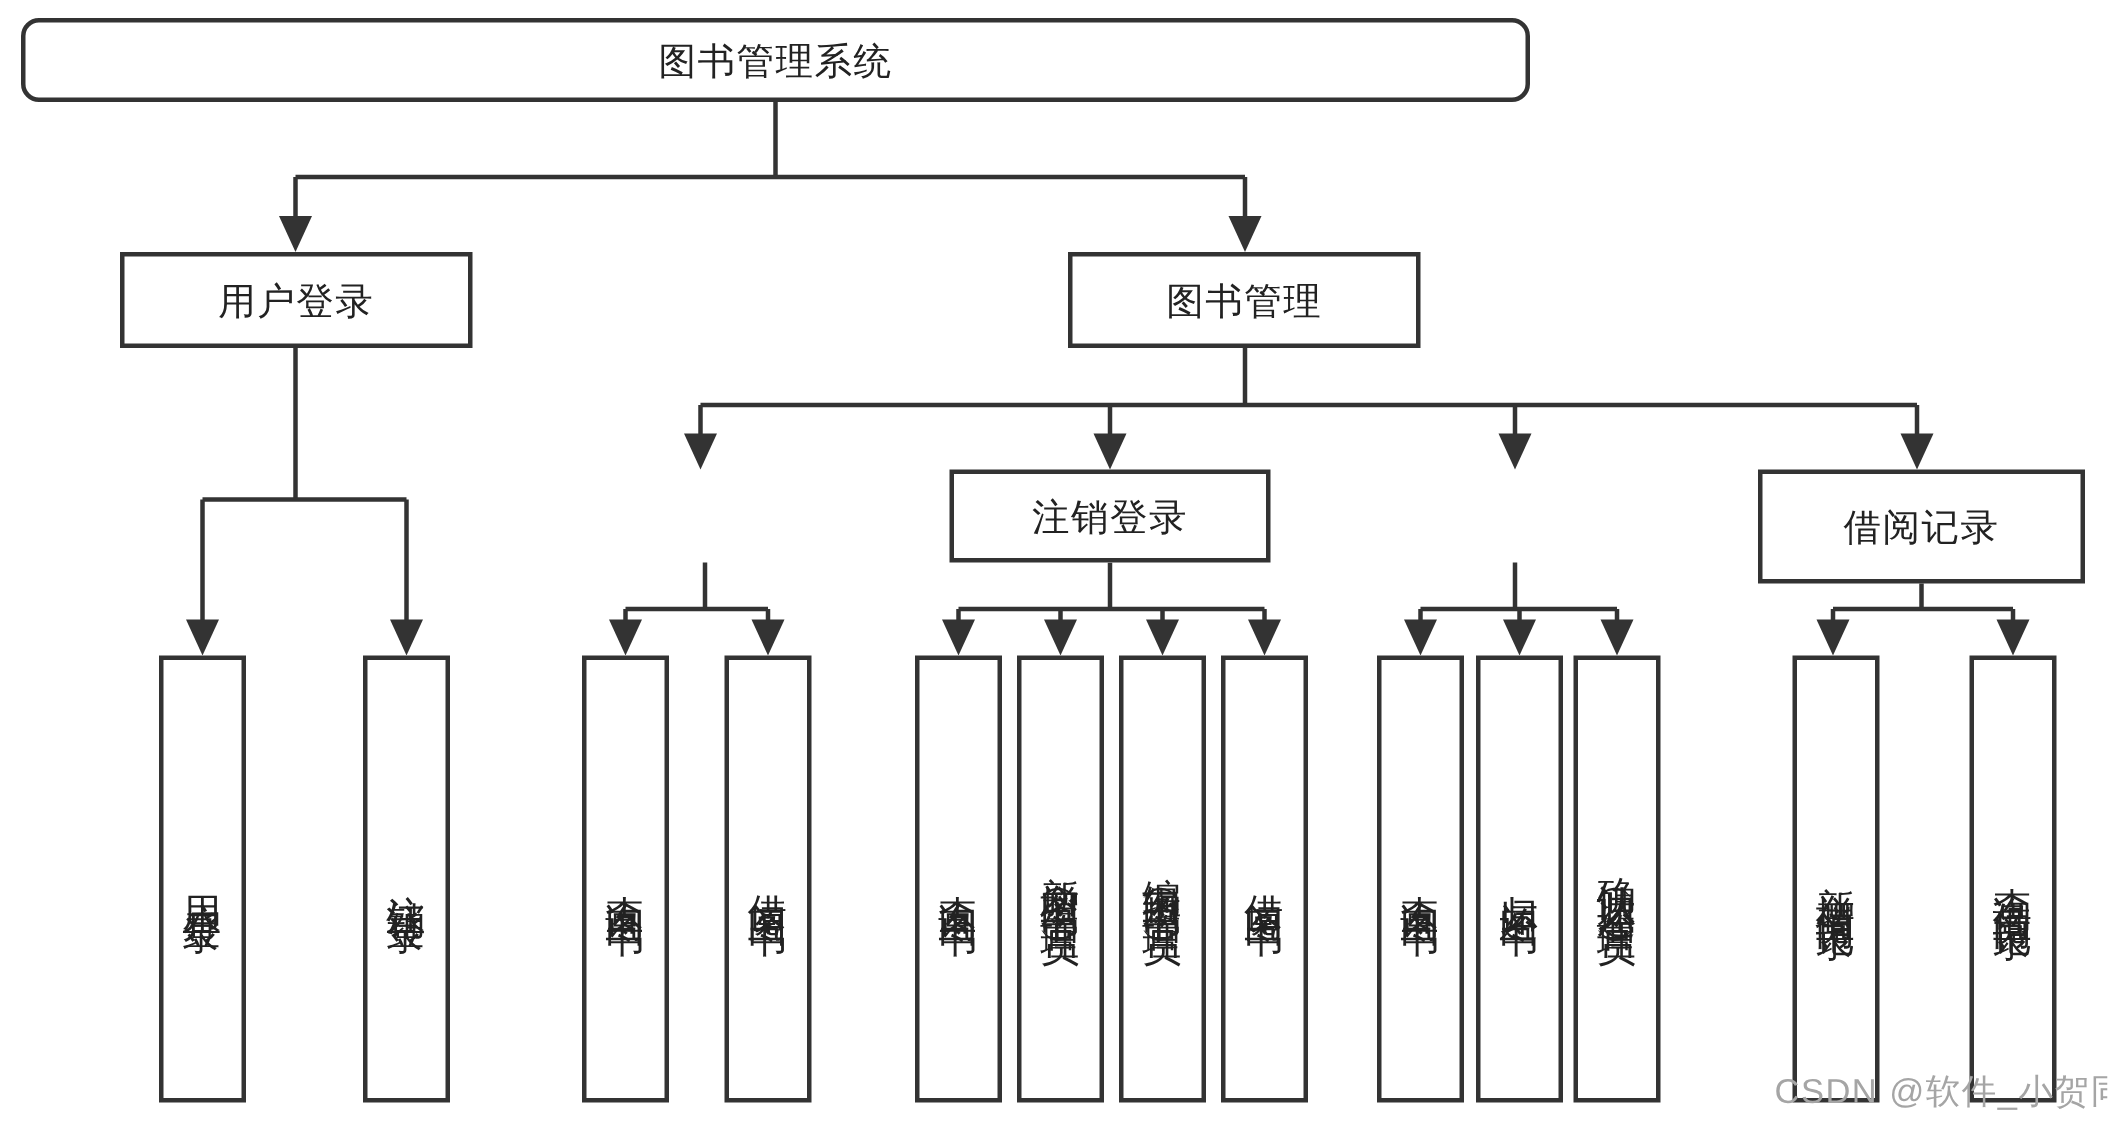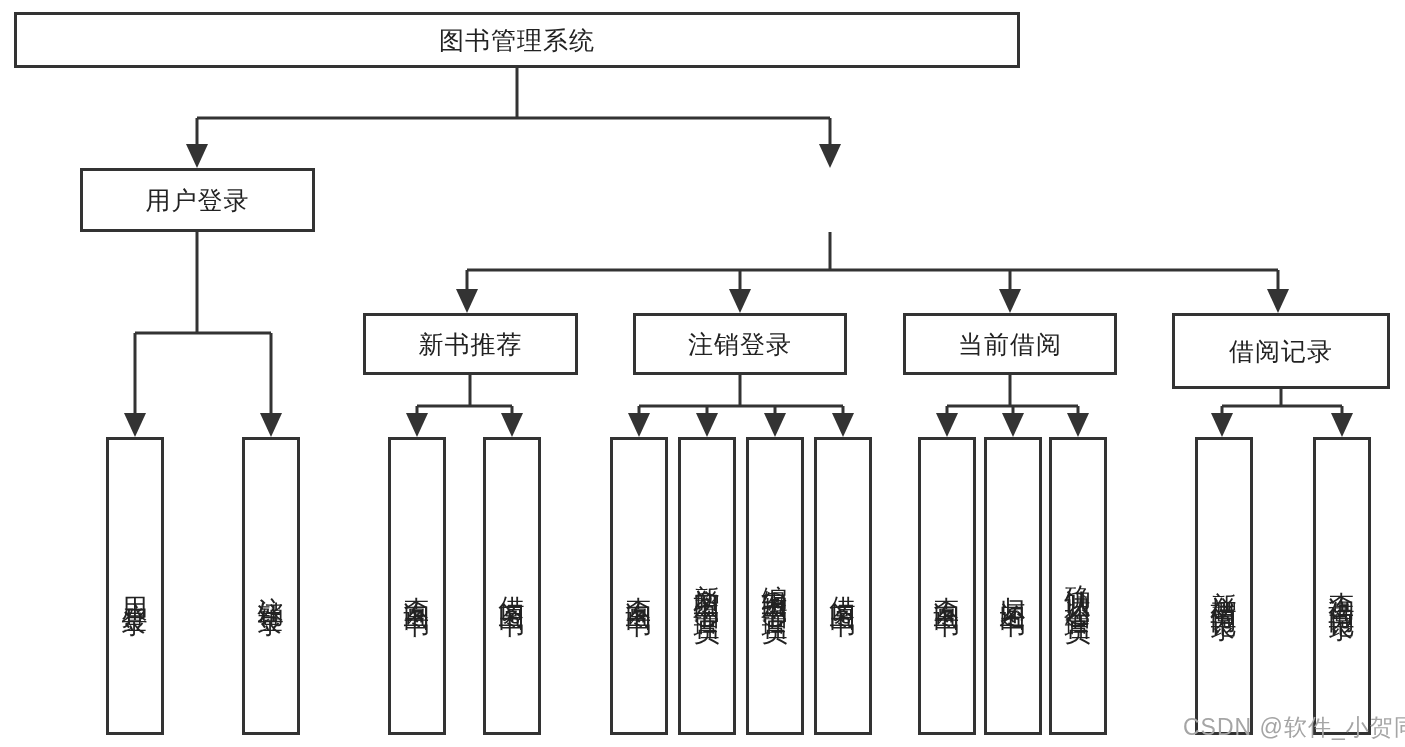--- a/index.html
+++ b/index.html
@@ -116,36 +116,33 @@
     <g>
       <path d="M1281 375 V406"></path>
       <path d="M1222 406 H1342"></path>
       <path d="M1222 406 V414"></path>
         <polygon points="1211,413 1233,413 1222,437"></polygon>
       <path d="M1342 406 V414"></path>
         <polygon points="1331,413 1353,413 1342,437"></polygon>
     </g>
   </svg>
 
-  <div class="node hbox" style="left:14px;top:12px;width:1006px;height:56px;">
+  <div class="node hbox" style="left:14px;top:12px;width:1006px;height:56px;border-radius:12px;">
     <span>图书管理系统</span>
   </div>
 
   <div class="node hbox" style="left:80px;top:168px;width:235px;height:64px;">
     <span>用户登录</span>
   </div>
+  <div class="node hbox" style="left:712px;top:168px;width:235px;height:64px;">
+    <span>图书管理</span>
+  </div>
 
-  <div class="node hbox" style="left:363px;top:313px;width:215px;height:62px;">
-    <span>新书推荐</span>
-  </div>
   <div class="node hbox" style="left:633px;top:313px;width:214px;height:62px;">
     <span>注销登录</span>
-  </div>
-  <div class="node hbox" style="left:903px;top:313px;width:214px;height:62px;">
-    <span>当前借阅</span>
   </div>
   <div class="node hbox" style="left:1172px;top:313px;width:218px;height:76px;">
     <span>借阅记录</span>
   </div>
 
   <div class="node leaf" style="left:106px;">
     <span class="vtext">用户登录</span>
   </div>
   <div class="node leaf" style="left:242px;">
     <span class="vtext">注销登录</span>

